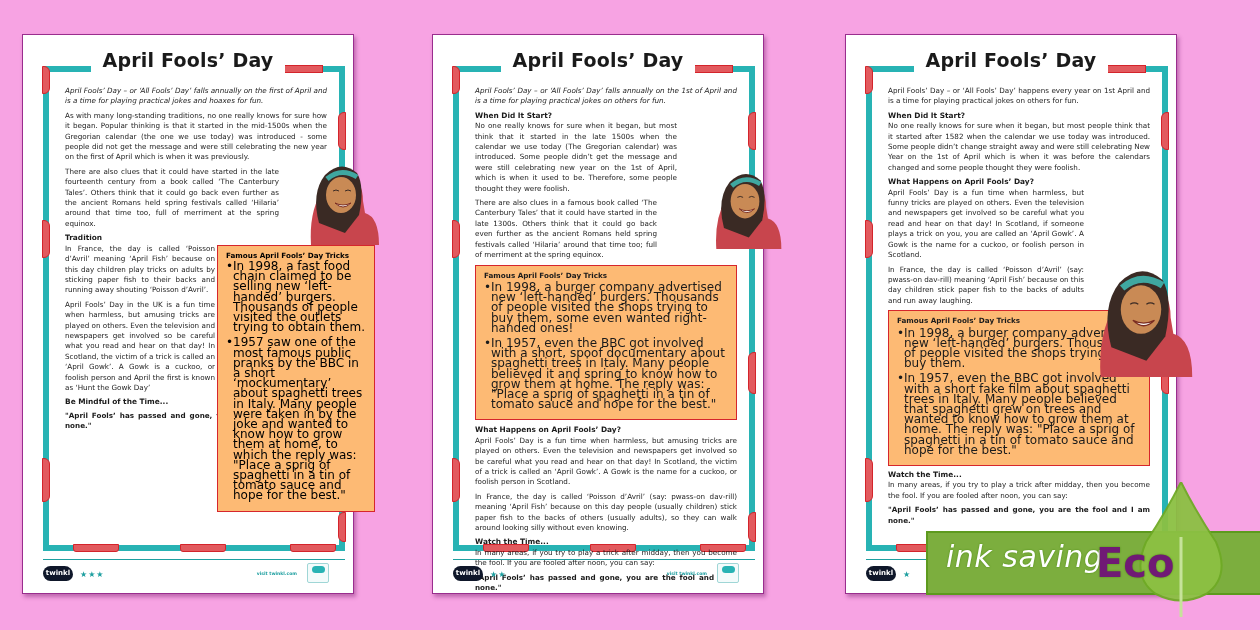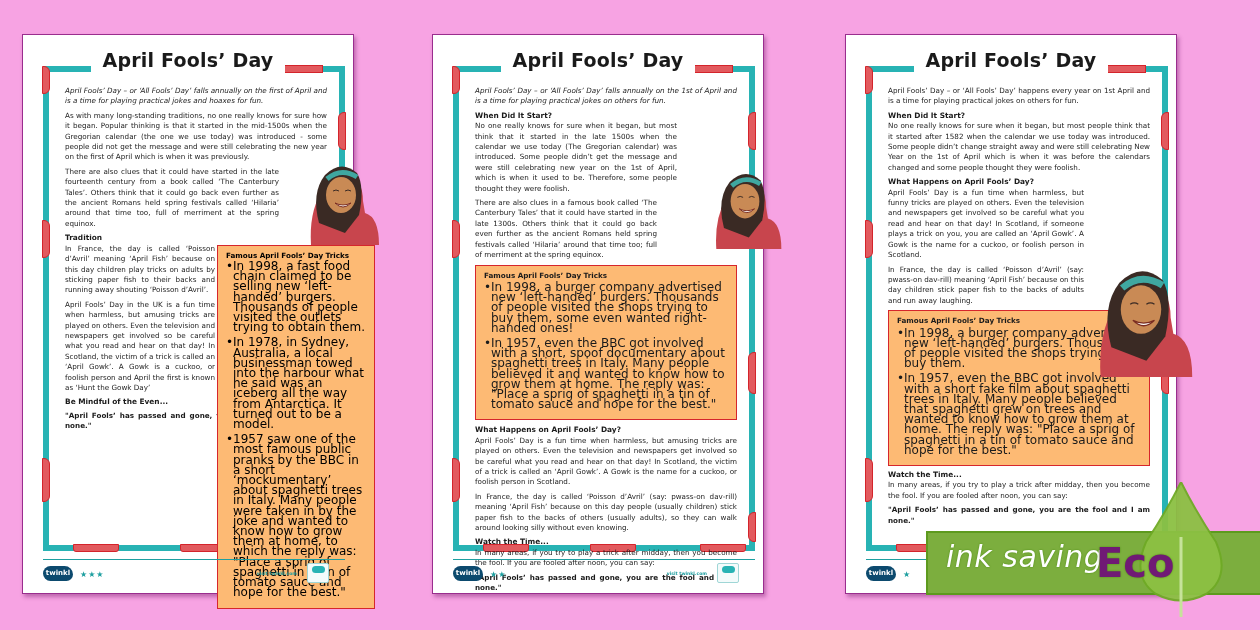--- a/index.html
+++ b/index.html
@@ -46,21 +46,21 @@
   .tricks ul { list-style: none; }
   .tricks li { position: relative; padding-left: 7px; margin-bottom: 5px; font-size: 12px; line-height: 10.2px; }
   .tricks li::before { content: "•"; position: absolute; left: 0; }
 
   .girl { position: absolute; }
   .girl svg { display: block; }
 
   .footer-line { position: absolute; left: 20px; right: 8px; bottom: 33px; height: 1px; background: #1e9fa0; }
   .logo {
     position: absolute; left: 20px; bottom: 12px; width: 30px; height: 15px;
-    background: #0c4a6e; border-radius: 8px 9px 7px 8px; color: #fff;
+    background: #0f172a; border-radius: 8px 9px 7px 8px; color: #fff;
     font-size: 7px; font-weight: bold; text-align: center; line-height: 15px;
   }
   .stars { position: absolute; left: 57px; bottom: 14px; font-size: 8px; color: #1e9fa0; letter-spacing: 1px; }
   .visit { position: absolute; right: 56px; bottom: 17px; font-size: 4.5px; color: #1e9fa0; font-weight: bold; }
   .badge {
     position: absolute; right: 24px; bottom: 10px; width: 22px; height: 20px;
     border: 1px solid #9fd6d6; border-radius: 2px; background: #f3fbfb;
   }
   .badge::before { content: ""; position: absolute; left: 4px; top: 2px; width: 13px; height: 7px; background: #28b3b4; border-radius: 4px; }
 
@@ -99,30 +99,29 @@
   <div class="title-band"><span class="title">April Fools’ Day</span></div>
 
   <div class="content">
     <p style="font-style:italic">April Fools’ Day – or ‘All Fools’ Day’ falls annually on the first of April and is a time for playing practical jokes and hoaxes for fun.</p>
     <p style="padding-right:0">As with many long-standing traditions, no one really knows for sure how it began. Popular thinking is that it started in the mid-1500s when the Gregorian calendar (the one we use today) was introduced - some people did not get the message and were still celebrating the new year on the first of April which is when it was previously.</p>
     <p style="margin-right:48px">There are also clues that it could have started in the late fourteenth century from a book called ‘The Canterbury Tales’. Others think that it could go back even further as the ancient Romans held spring festivals called ‘Hilaria’ around that time too, full of merriment at the spring equinox.</p>
     <div style="width:150px;">
       <h3>Tradition</h3>
       <p>In France, the day is called ‘Poisson d’Avril’ meaning ‘April Fish’ because on this day children play tricks on adults by sticking paper fish to their backs and running away shouting ‘Poisson d’Avril’.</p>
       <p>April Fools’ Day in the UK is a fun time when harmless, but amusing tricks are played on others. Even the television and newspapers get involved so be careful what you read and hear on that day! In Scotland, the victim of a trick is called an ‘April Gowk’. A Gowk is a cuckoo, or foolish person and April the first is known as ‘Hunt the Gowk Day’</p>
-      <h3>Be Mindful of the Even...</h3>
+      <h3>Be Mindful of the Time...</h3>
     </div>
     <p class="quote">"April Fools’ has passed and gone, you are the fool and I am none."</p>
   </div>
 
   <div class="tricks" style="position:absolute;left:194px;top:210px;width:158px;">
     <h4>Famous April Fools’ Day Tricks</h4>
     <ul>
       <li>In 1998, a fast food chain claimed to be selling new ‘left-handed’ burgers. Thousands of people visited the outlets trying to obtain them.</li>
-      <li>In 1978, in Sydney, Australia, a local businessman towed into the harbour what he said was an iceberg all the way from Antarctica. It turned out to be a model.</li>
       <li>1957 saw one of the most famous public pranks by the BBC in a short ‘mockumentary’ about spaghetti trees in Italy. Many people were taken in by the joke and wanted to know how to grow them at home, to which the reply was: "Place a sprig of spaghetti in a tin of tomato sauce and hope for the best."</li>
     </ul>
   </div>
 
   <div class="girl" style="left:278px;top:118px;">
     <svg width="80" height="92" viewBox="0 0 80 92">
       <path d="M10 92 Q8 60 20 40 Q28 20 46 22 Q62 26 62 48 L64 60 Q78 64 78 92 Z" fill="#c8454d"></path>
       <path d="M18 70 Q10 40 24 22 Q40 6 56 20 Q64 34 58 62 L44 80 Z" fill="#3a2a24"></path>
       <ellipse cx="40" cy="42" rx="15" ry="18" fill="#c98a55"></ellipse>
       <path d="M26 26 Q40 14 56 24" stroke="#3fa7a0" stroke-width="5" fill="none"></path>
@@ -156,21 +155,21 @@
 
   <div class="content">
     <p style="font-style:italic">April Fools’ Day – or ‘All Fools’ Day’ falls annually on the 1st of April and is a time for playing practical jokes on others for fun.</p>
     <h3>When Did It Start?</h3>
     <p style="margin-right:60px">No one really knows for sure when it began, but most think that it started in the late 1500s when the calendar we use today (The Gregorian calendar) was introduced. Some people didn’t get the message and were still celebrating new year on the 1st of April, which is when it used to be. Therefore, some people thought they were foolish.</p>
     <p style="margin-right:80px">There are also clues in a famous book called ‘The Canterbury Tales’ that it could have started in the late 1300s. Others think that it could go back even further as the ancient Romans held spring festivals called ‘Hilaria’ around that time too; full of merriment at the spring equinox.</p>
     <div class="tricks" style="margin:2px 0 5px 0;">
       <h4>Famous April Fools’ Day Tricks</h4>
       <ul>
         <li>In 1998, a burger company advertised new ‘left-handed’ burgers. Thousands of people visited the shops trying to buy them, some even wanted right-handed ones!</li>
-        <li>In 1957, even the BBC got involved with a short, spoof documentary about spaghetti trees in Italy. Many people believed it and wanted to know how to grow them at home. The reply was: "Place a sprig of spaghetti in a tin of tomato sauce and hope for the best."</li>
+        <li>In 1957, even the BBC got involved with a short, spoof documentary about spaghetti trees in Italy. Many people believed it and spring to know how to grow them at home. The reply was: "Place a sprig of spaghetti in a tin of tomato sauce and hope for the best."</li>
       </ul>
     </div>
     <h3>What Happens on April Fools’ Day?</h3>
     <p>April Fools’ Day is a fun time when harmless, but amusing tricks are played on others. Even the television and newspapers get involved so be careful what you read and hear on that day! In Scotland, the victim of a trick is called an ‘April Gowk’. A Gowk is the name for a cuckoo, or foolish person in Scotland.</p>
     <p>In France, the day is called ‘Poisson d’Avril’ (say: pwass-on dav-rill) meaning ‘April Fish’ because on this day people (usually children) stick paper fish to the backs of others (usually adults), so they can walk around looking silly without even knowing.</p>
     <h3>Watch the Time...</h3>
     <p>In many areas, if you try to play a trick after midday, then you become the fool. If you are fooled after noon, you can say:</p>
     <p class="quote">"April Fools’ has passed and gone, you are the fool and I am none."</p>
   </div>
 

